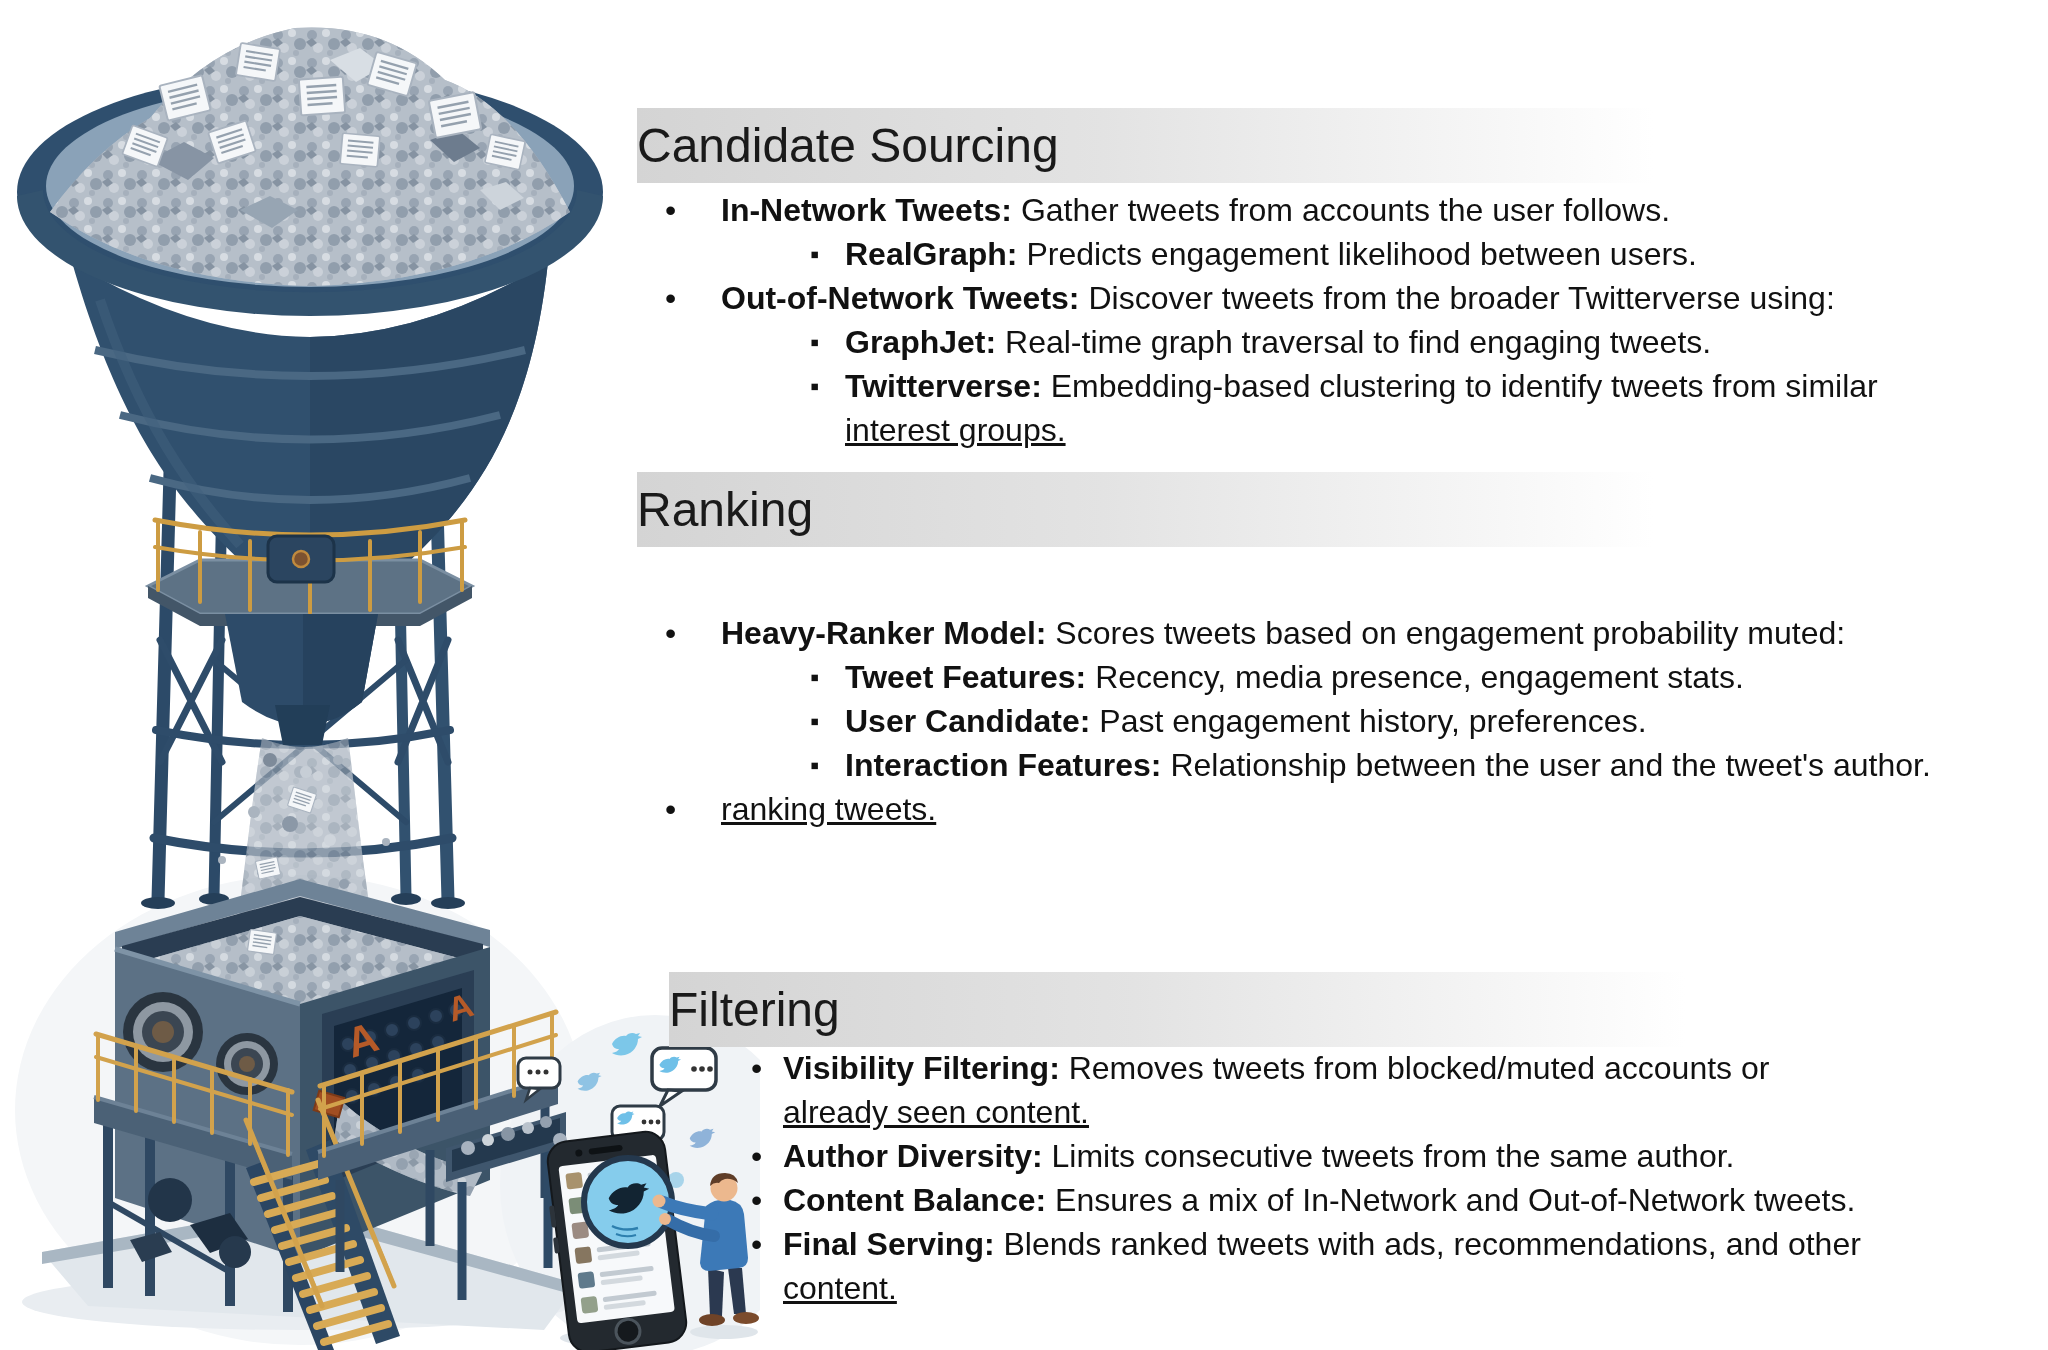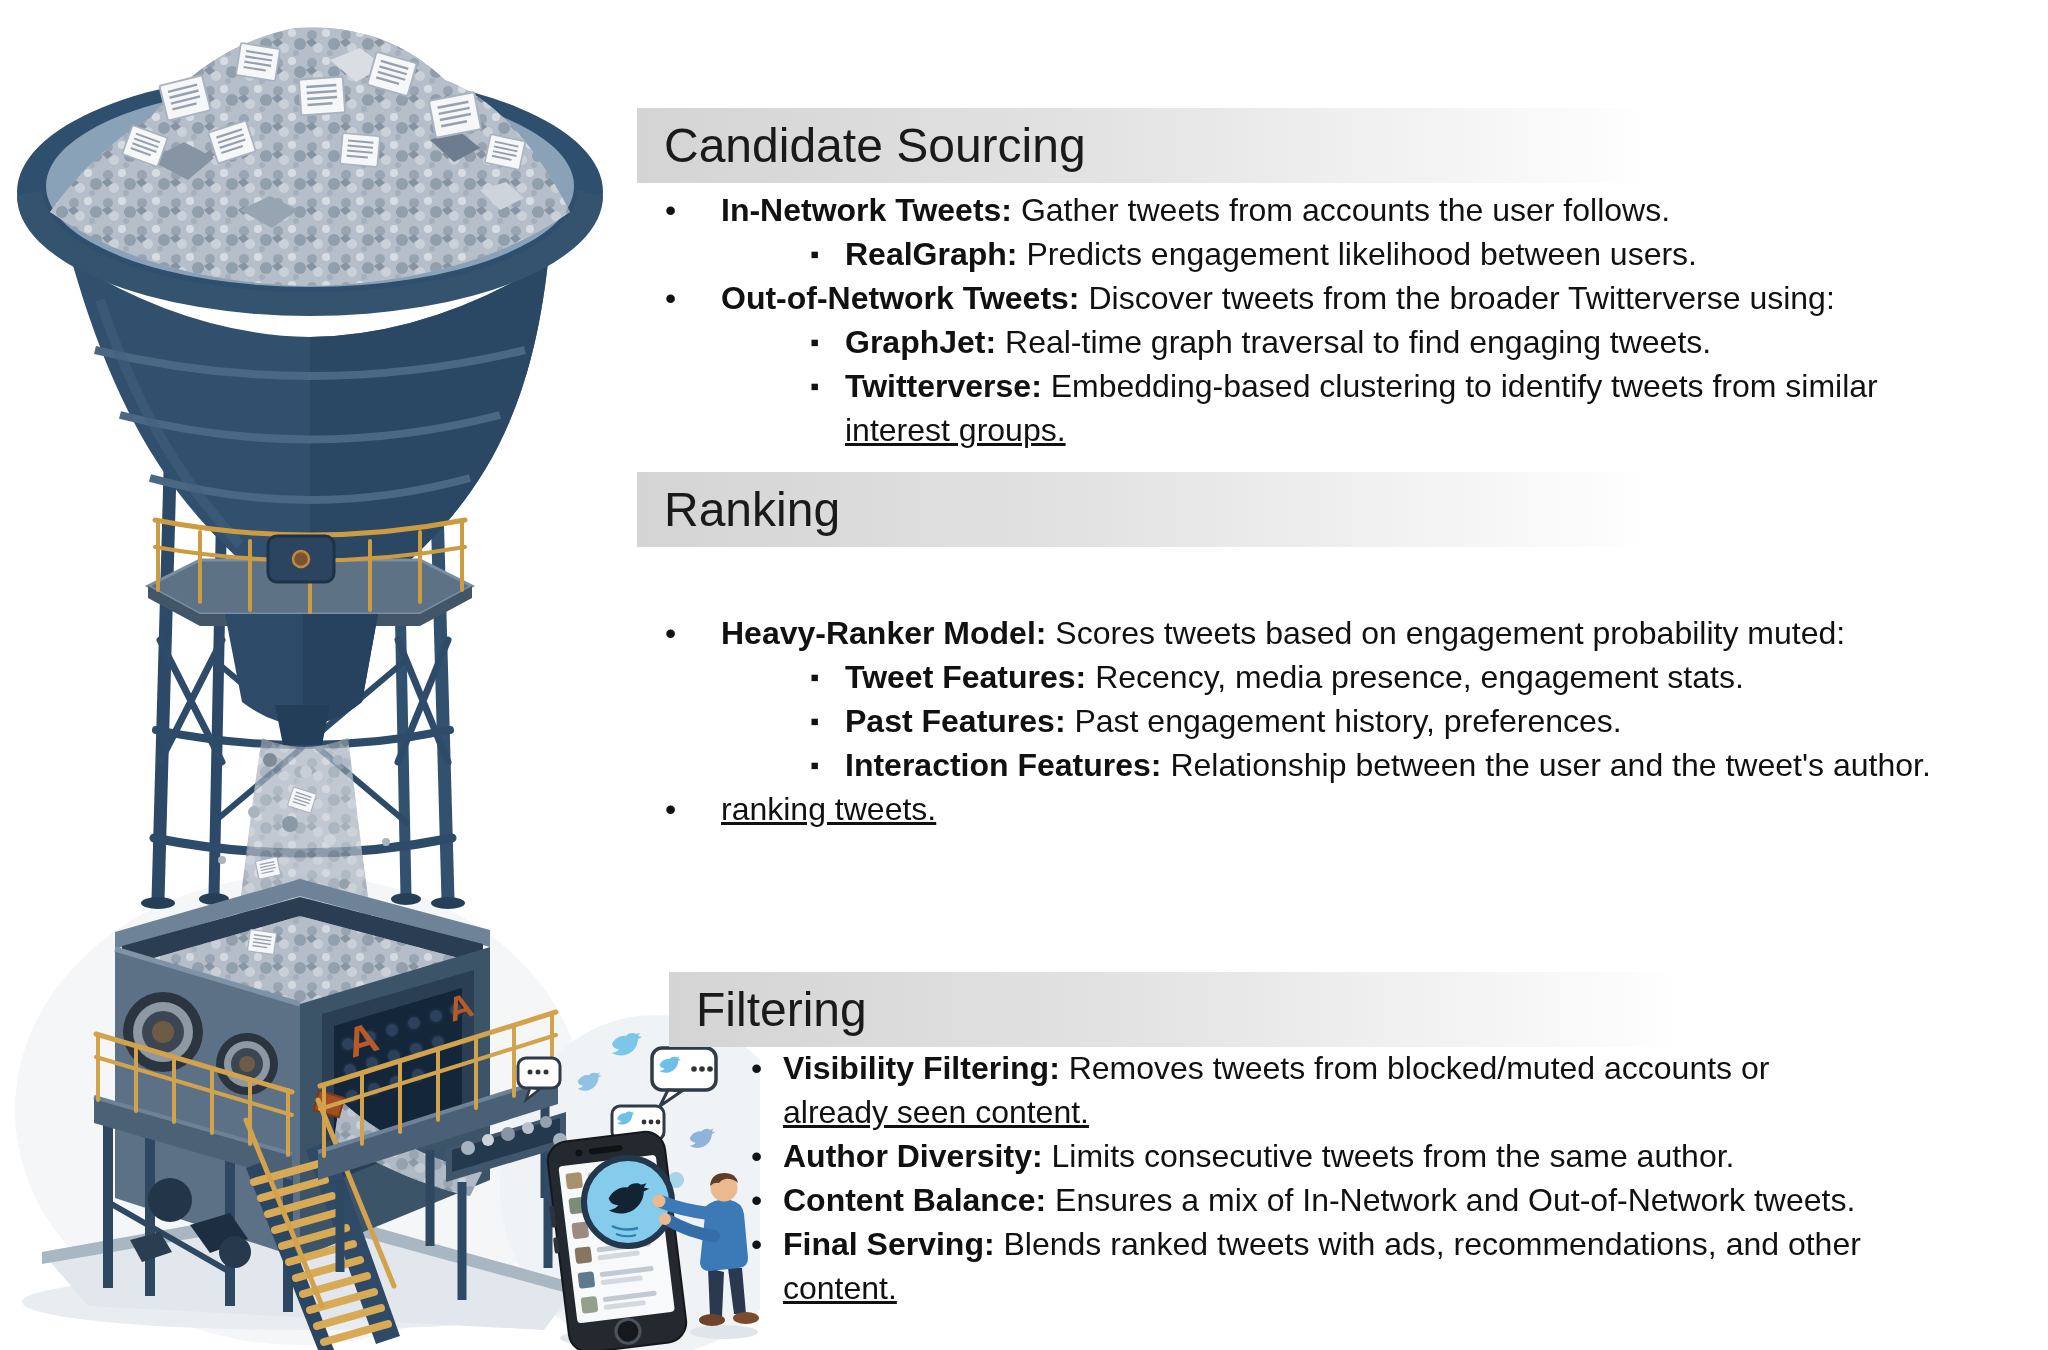--- a/index.html
+++ b/index.html
@@ -7,21 +7,21 @@
     width:2048px;height:1350px;position:relative;overflow:hidden;
     background:#ffffff;color:#111;
     font-family:"Liberation Sans", sans-serif;
   }
   .page{position:absolute;inset:0;}
   
   .col{position:absolute;left:637px;top:0;width:1411px;height:1350px;}
   .bar{
     position:absolute;left:0;width:1411px;height:75px;
     background:linear-gradient(90deg,#d4d4d4 0%,#e3e3e3 33%,#f6f6f6 60%,#ffffff 72%);
-    display:flex;align-items:center;padding-left:27px;box-sizing:border-box;
+    display:flex;align-items:center;box-sizing:border-box;
   }
   .bar h2{margin:0;font-size:48px;font-weight:400;color:#1a1a1a;letter-spacing:0;}
   #bar1{top:108px;} #bar2{top:472px;} #bar3{top:972px;margin-left:32px;}
   .list{position:absolute;left:0;width:1411px;font-size:32px;line-height:44px;}
   #list1{top:188px;} #list2{top:611px;} #list3{top:1046px;}
   .row{display:flex;align-items:flex-start;}
   .row .bullet{flex:0 0 auto;text-align:left;}
   .l1 .bullet{margin-left:28px;width:56px;}
   .l2 .bullet{margin-left:173px;width:35px;font-size:26px;}
   #list3 .l1 .bullet{margin-left:114px;width:32px;}
@@ -396,21 +396,21 @@
       <div class="row l1">
         <span class="bullet">•</span>
         <div class="txt"><b class="ld">Heavy-Ranker Model:</b><span> Scores tweets based on engagement probability muted:</span><span class="wrap2"></span></div>
       </div>
       <div class="row l2">
         <span class="bullet">▪</span>
         <div class="txt"><b class="ld">Tweet Features:</b><span> Recency, media presence, engagement stats.</span><span class="wrap2"></span></div>
       </div>
       <div class="row l2">
         <span class="bullet">▪</span>
-        <div class="txt"><b class="ld">Past Features:</b><span> Past engagement history, preferences.</span><span class="wrap2"></span></div>
+        <div class="txt"><b class="ld">User Candidate:</b><span> Past engagement history, preferences.</span><span class="wrap2"></span></div>
       </div>
       <div class="row l2">
         <span class="bullet">▪</span>
         <div class="txt"><b class="ld">Interaction Features:</b><span> Relationship between the user and the tweet's author.</span><span class="wrap2"></span></div>
       </div>
       <div class="row l1">
         <span class="bullet">•</span>
         <div class="txt"><b class="ld"></b><span class="wrap2">ranking tweets.</span></div>
       </div>
     </div>

